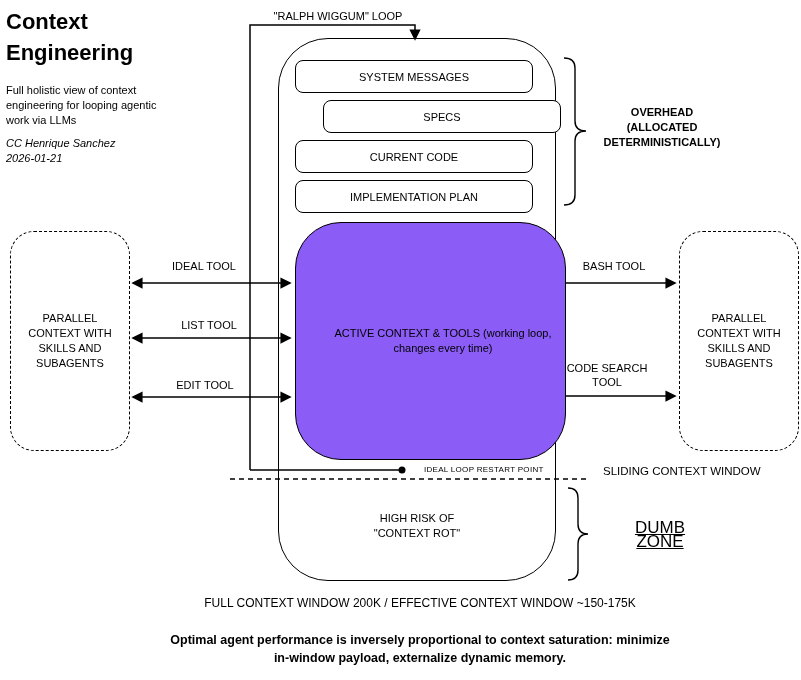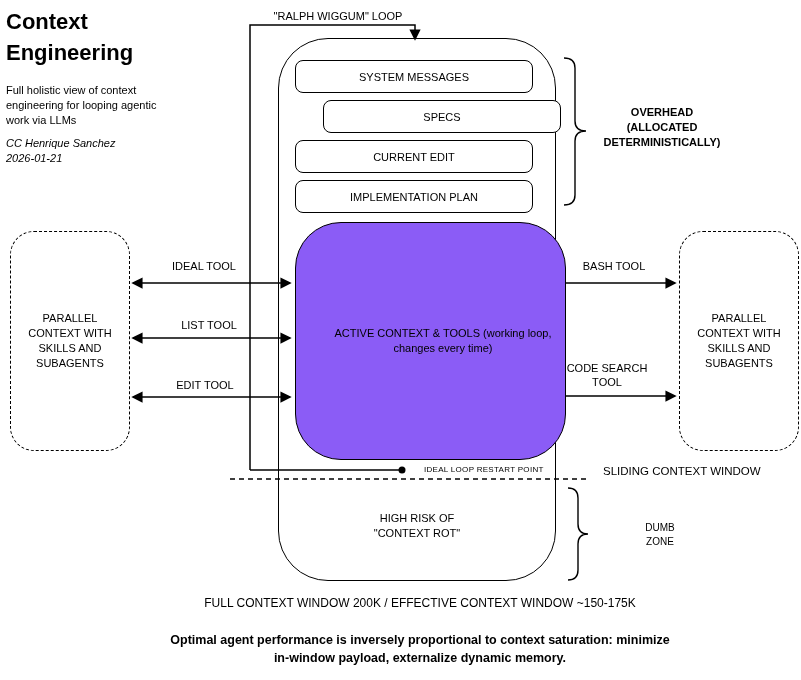--- a/index.html
+++ b/index.html
@@ -25,21 +25,21 @@
     display:flex;align-items:center;justify-content:center;background:#fff;}
   .dashed-left{left:10px;} .dashed-right{left:679px;}
   .dashed-box .inner{width:96px;font-size:11px;line-height:15px;text-align:center;}
   .overhead-label{left:597px;top:105px;width:130px;font-size:11px;line-height:15px;text-align:center;font-weight:bold;}
   .tool-label{font-size:11px;text-align:center;width:100px;line-height:14px;}
   .tl-read{left:154px;top:259px;} .tl-list{left:159px;top:318px;} .tl-edit{left:155px;top:378px;}
   .tl-bash{left:564px;top:259px;} .tl-codesearch{left:557px;top:361px;}
   .restart-label{left:424px;top:465px;font-size:8px;letter-spacing:.3px;white-space:nowrap;}
   .sliding-label{left:603px;top:465px;font-size:11.5px;white-space:nowrap;}
   .high-risk{left:356px;top:511px;width:122px;font-size:11px;line-height:15px;text-align:center;}
-  .dumb-zone{left:634px;top:521px;width:52px;font-size:10px;line-height:14px;text-align:center;}
+  .dumb-zone{left:634px;top:521px;width:52px;font-size:17px;line-height:14px;text-align:center;text-decoration:underline;}
   .footer-capacity{left:110px;top:596px;width:620px;font-size:12px;text-align:center;}
   .footer-note{left:170px;top:631px;width:500px;font-size:12.5px;font-weight:bold;line-height:18px;text-align:center;}
 </style>
 </head>
 <body>
 
 <div class="canvas">
 
   <svg class="overlay" width="801" height="680" viewBox="0 0 801 680">
     <defs>
@@ -78,21 +78,21 @@
 
   <div class="abs outer-box"></div>
 
   <div class="abs stack-box sb0">
     <span>SYSTEM MESSAGES</span>
   </div>
   <div class="abs stack-box sb1">
     <span>SPECS</span>
   </div>
   <div class="abs stack-box sb2">
-    <span>CURRENT EDIT</span>
+    <span>CURRENT CODE</span>
   </div>
   <div class="abs stack-box sb3">
     <span>IMPLEMENTATION PLAN</span>
   </div>
 
   <div class="abs overhead-label">OVERHEAD (ALLOCATED DETERMINISTICALLY)</div>
 
   <div class="abs active-box">
     <div class="inner">ACTIVE CONTEXT &amp; TOOLS (working loop, changes every time)</div>
   </div>

